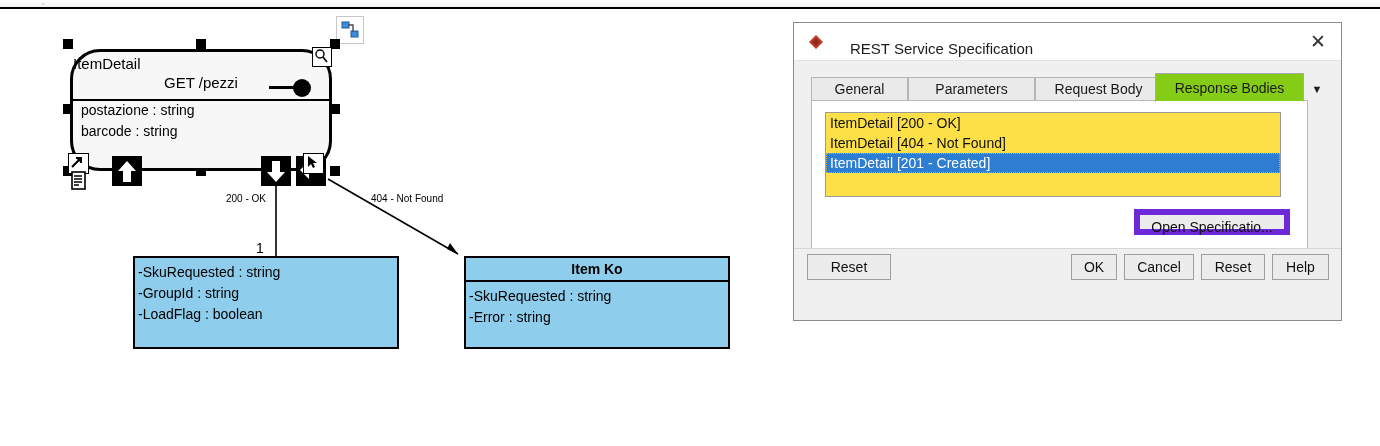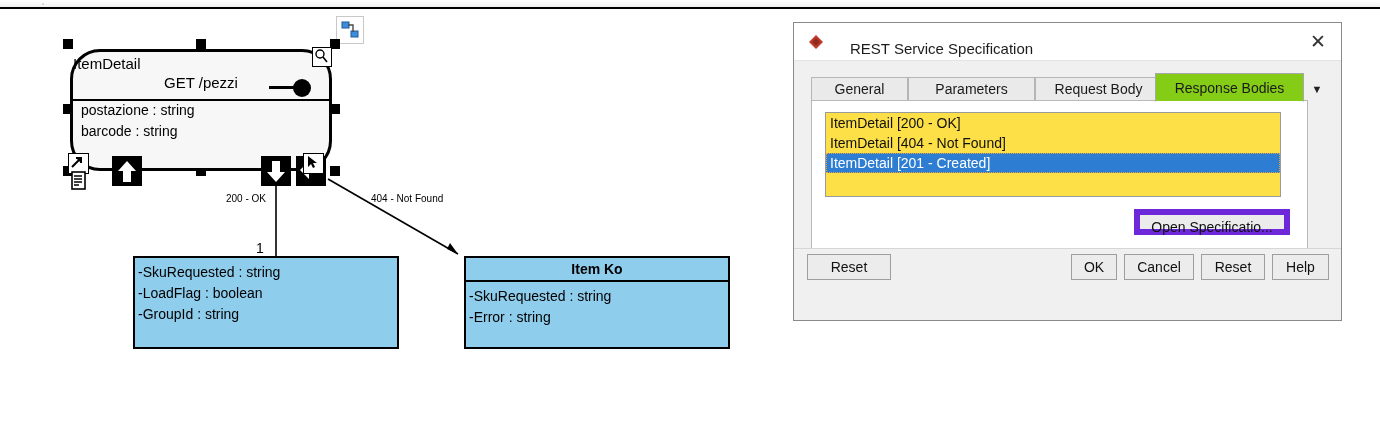--- a/index.html
+++ b/index.html
@@ -232,22 +232,22 @@
       <polygon points="458,243 447,238 450,232" fill="#000"></polygon>
     </svg>
 
     <span class="conn-label" style="left:226px;top:182px;">200 - OK</span>
     <span class="mult-label" style="left:256px;top:229px;">1</span>
     <span class="conn-label" style="left:371px;top:182px;">404 - Not Found</span>
 
     <div class="uml-class" style="left:133px;top:245px;width:266px;height:93px;">
       <div class="cls-attrs">
         <div>-SkuRequested : string</div>
+        <div>-GroupId : string</div>
         <div>-LoadFlag : boolean</div>
-        <div>-GroupId : string</div>
       </div>
     </div>
 
     <div class="uml-class" style="left:464px;top:245px;width:266px;height:93px;">
       <div class="cls-name">Item Ko</div>
       <div class="cls-attrs">
         <div>-SkuRequested : string</div>
         <div>-Error : string</div>
       </div>
     </div>

